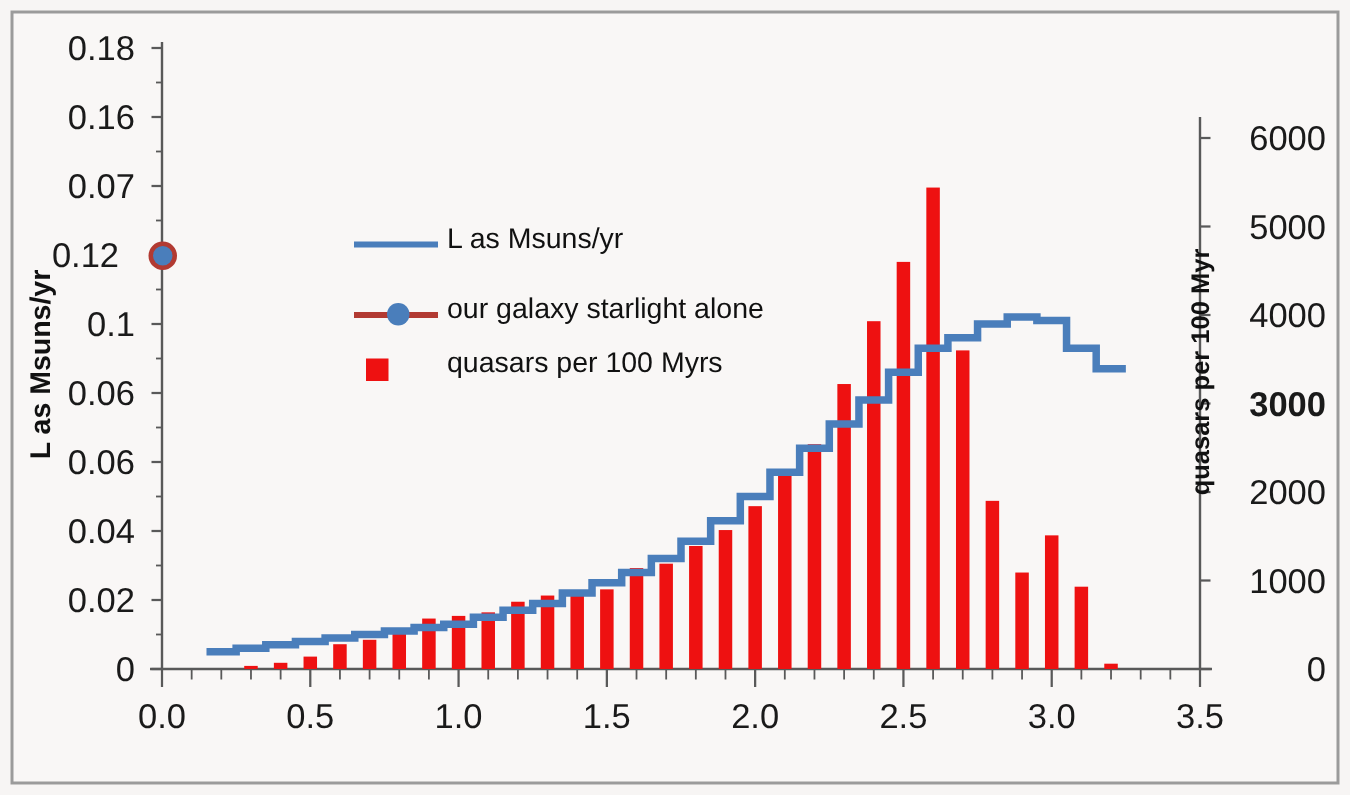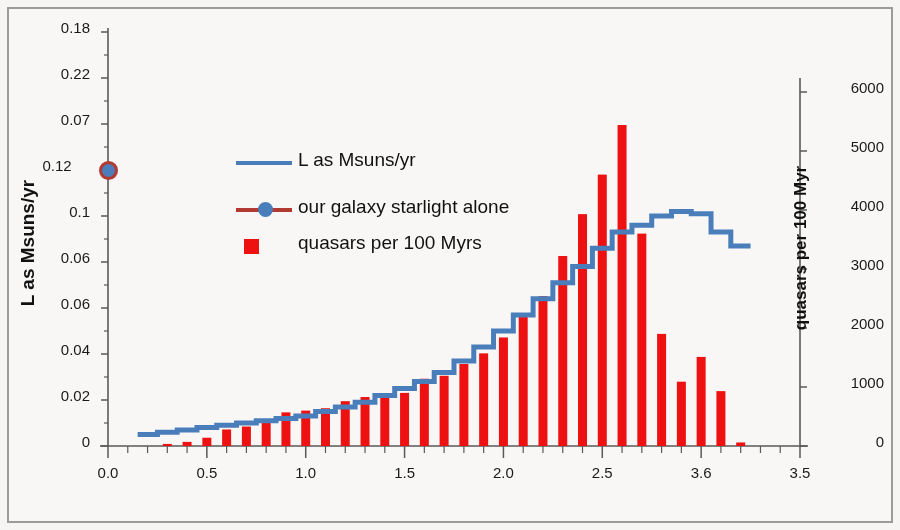--- a/index.html
+++ b/index.html
@@ -59,21 +59,21 @@
   }
   #xtitle {
     font-size: 19px;
     left: 330px;
     top: 492px;
     width: 240px;
     text-align: center;
   }
   .tick-label {
     position: absolute;
-    font-size: 15px;
+    font-size: 23px;
     color: #1a1a1a;
     white-space: nowrap;
   }
   .tick-label.left {
     text-align: right;
     width: 66px;
   }
   .tick-label.right {
     text-align: right;
     width: 70px;
@@ -243,36 +243,36 @@
 
   <div id="tick-labels-layer">
       <div class="tick-label left" style="left: 24px; top: 433px;">0</div>
       <div class="tick-label left" style="left: 24px; top: 387px;">0.02</div>
       <div class="tick-label left" style="left: 24px; top: 341px;">0.04</div>
       <div class="tick-label left" style="left: 24px; top: 295px;">0.06</div>
       <div class="tick-label left" style="left: 24px; top: 249px;">0.06</div>
       <div class="tick-label left" style="left: 24px; top: 203px;">0.1</div>
       <div class="tick-label left" style="left: 24px; top: 157px; text-align: center;">0.12</div>
       <div class="tick-label left" style="left: 24px; top: 111px;">0.07</div>
-      <div class="tick-label left" style="left: 24px; top: 65px;">0.22</div>
+      <div class="tick-label left" style="left: 24px; top: 65px;">0.16</div>
       <div class="tick-label left" style="left: 24px; top: 19px;">0.18</div>
       <div class="tick-label right" style="left: 814px; top: 433px;">0</div>
       <div class="tick-label right" style="left: 814px; top: 374px;">1000</div>
       <div class="tick-label right" style="left: 814px; top: 315px;">2000</div>
-      <div class="tick-label right" style="left: 814px; top: 256px;">3000</div>
+      <div class="tick-label right" style="left: 814px; top: 256px; font-weight: bold;">3000</div>
       <div class="tick-label right" style="left: 814px; top: 197px;">4000</div>
       <div class="tick-label right" style="left: 814px; top: 138px;">5000</div>
       <div class="tick-label right" style="left: 814px; top: 79px;">6000</div>
       <div class="tick-label xlab" style="left: 76px; top: 464px;">0.0</div>
       <div class="tick-label xlab" style="left: 174.857px; top: 464px;">0.5</div>
       <div class="tick-label xlab" style="left: 273.714px; top: 464px;">1.0</div>
       <div class="tick-label xlab" style="left: 372.571px; top: 464px;">1.5</div>
       <div class="tick-label xlab" style="left: 471.429px; top: 464px;">2.0</div>
       <div class="tick-label xlab" style="left: 570.286px; top: 464px;">2.5</div>
-      <div class="tick-label xlab" style="left: 669.143px; top: 464px;">3.6</div>
+      <div class="tick-label xlab" style="left: 669.143px; top: 464px;">3.0</div>
       <div class="tick-label xlab" style="left: 768px; top: 464px;">3.5</div>
     </div>
 
   <div class="legend" id="legend">
       <div class="legend-row" style="top: 0px;">
         <span class="legend-line" style="background: rgb(74, 126, 187);"></span>
         <span class="legend-label">L as Msuns/yr</span>
       </div>
       <div class="legend-row" style="top: 47px;">
         <span class="legend-line" style="background: rgb(178, 58, 50);"></span>

